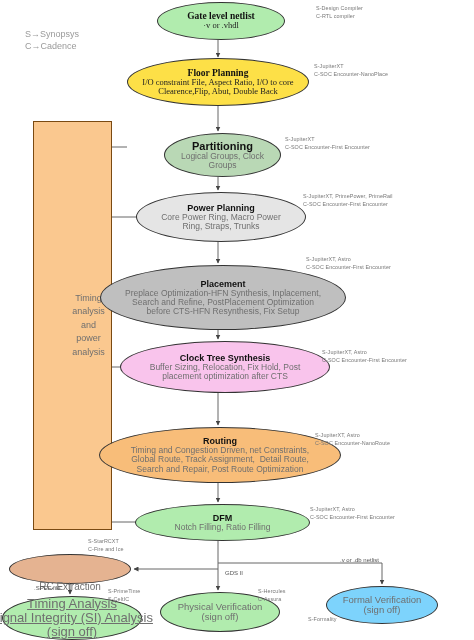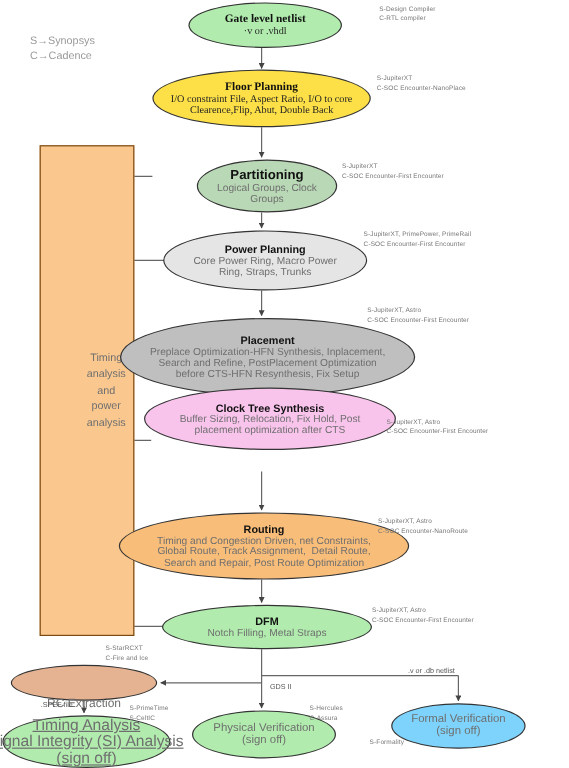--- a/index.html
+++ b/index.html
@@ -87,34 +87,34 @@
       <div class="title" style="font-size: 9px;">Power Planning</div>
       <div class="sub" style="font-size: 8.5px; white-space: pre;">Core Power Ring, Macro Power
 Ring, Straps, Trunks</div>
     </div>
     <div class="node" style="left: 100px; top: 265px; width: 246px; height: 65px; background: rgb(191, 191, 191);">
       <div class="title" style="font-size: 9px;">Placement</div>
       <div class="sub" style="font-size: 8.5px; white-space: pre;">Preplace Optimization-HFN Synthesis, Inplacement,
 Search and Refine, PostPlacement Optimization
 before CTS-HFN Resynthesis, Fix Setup</div>
     </div>
-    <div class="node" style="left: 120px; top: 323px; width: 210px; height: 52px; background: rgb(249, 196, 236);">
+    <div class="node" style="left: 120px; top: 341px; width: 210px; height: 52px; background: rgb(249, 196, 236);">
       <div class="title" style="font-size: 9px;">Clock Tree Synthesis</div>
       <div class="sub" style="font-size: 8.5px; white-space: pre;">Buffer Sizing, Relocation, Fix Hold, Post
 placement optimization after CTS</div>
     </div>
     <div class="node" style="left: 99px; top: 427px; width: 242px; height: 56px; background: rgb(248, 189, 121);">
       <div class="title" style="font-size: 9px;">Routing</div>
       <div class="sub" style="font-size: 8.5px; white-space: pre;">Timing and Congestion Driven, net Constraints,
 Global Route, Track Assignment,  Detail Route,
 Search and Repair, Post Route Optimization</div>
     </div>
     <div class="node" style="left: 135px; top: 504px; width: 175px; height: 37px; background: rgb(177, 236, 174);">
       <div class="title" style="font-size: 9px;">DFM</div>
-      <div class="sub" style="font-size: 8.5px; white-space: pre;">Notch Filling, Metal Straps</div>
+      <div class="sub" style="font-size: 8.5px; white-space: pre;">Notch Filling, Ratio Filling</div>
     </div>
     <div class="node" style="left: 9px; top: 554px; width: 122px; height: 30px; background: rgb(229, 179, 145);">
       <div class="sub" style="font-size: 10px; white-space: pre; margin-top: 36px;">RC Extraction</div>
     </div>
     <div class="node" style="left: 2px; top: 596px; width: 140px; height: 44px; background: rgb(177, 236, 174);">
       <div class="sub" style="font-size: 13px; white-space: pre; text-decoration: underline;">Timing Analysis
 Signal Integrity (SI) Analysis
 (sign off)</div>
     </div>
     <div class="node" style="left: 160px; top: 592px; width: 120px; height: 40px; background: rgb(177, 236, 174); text-align: center;">

